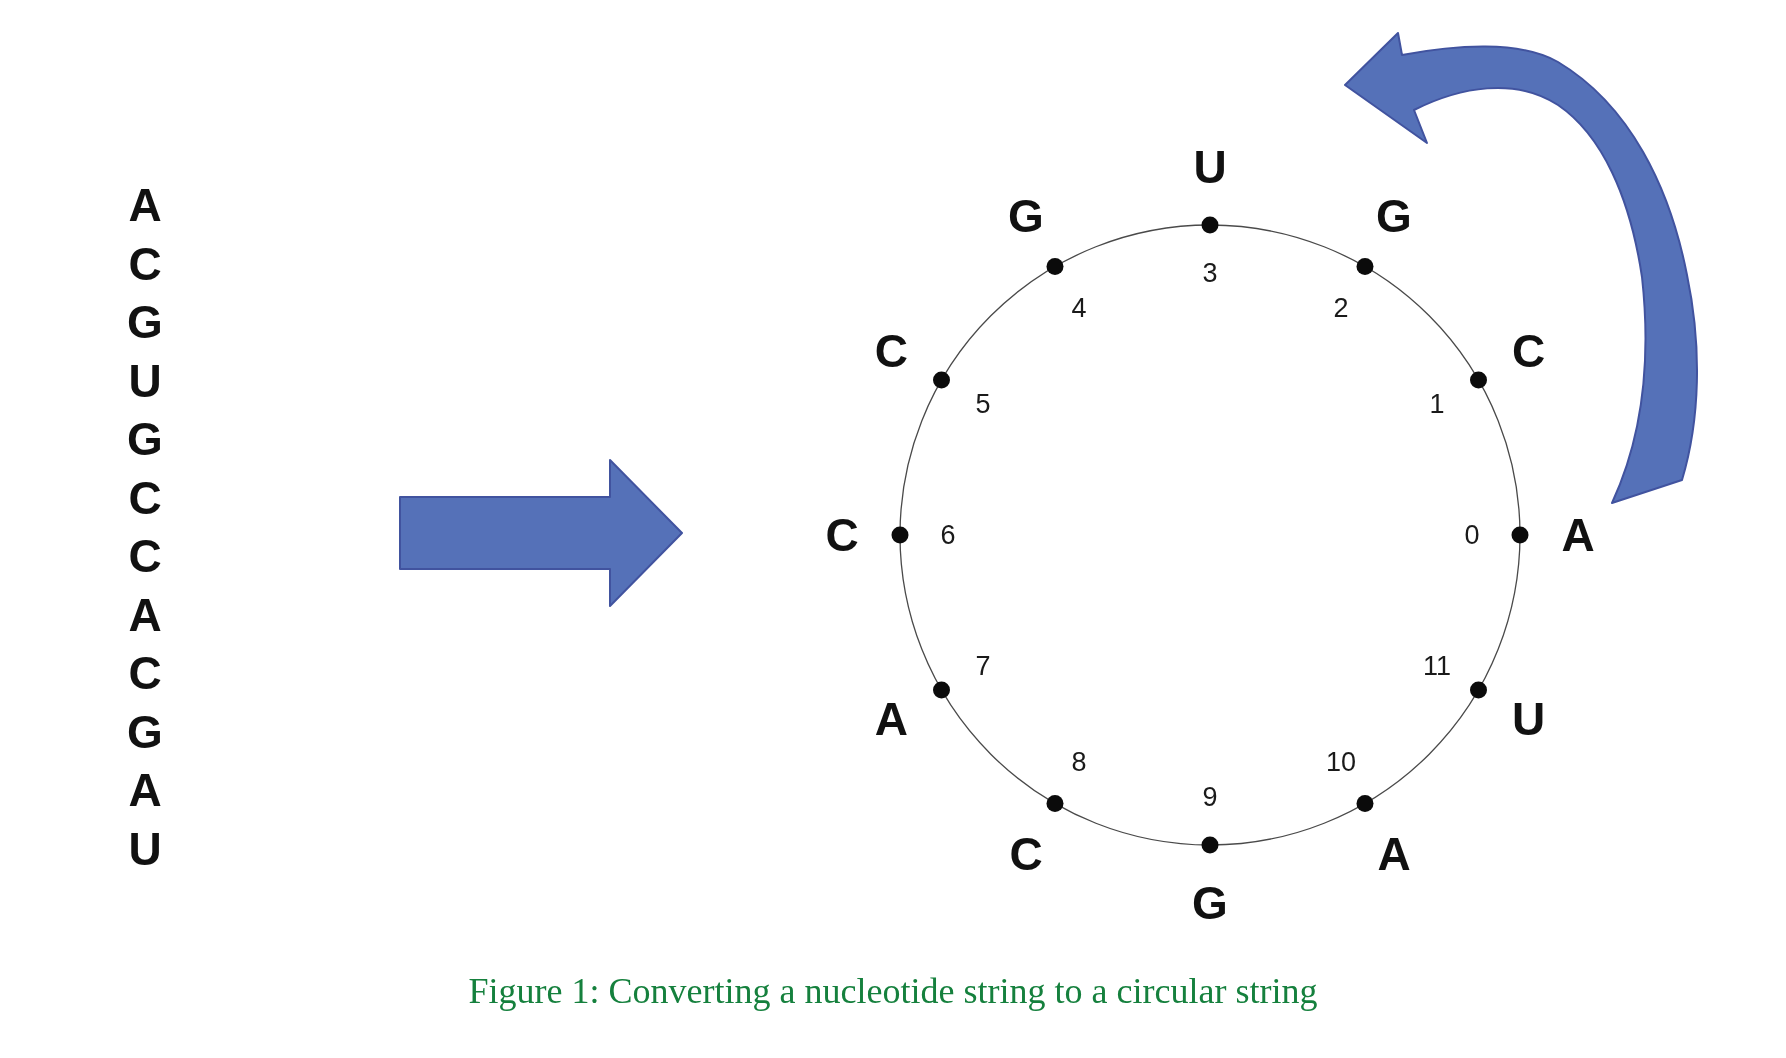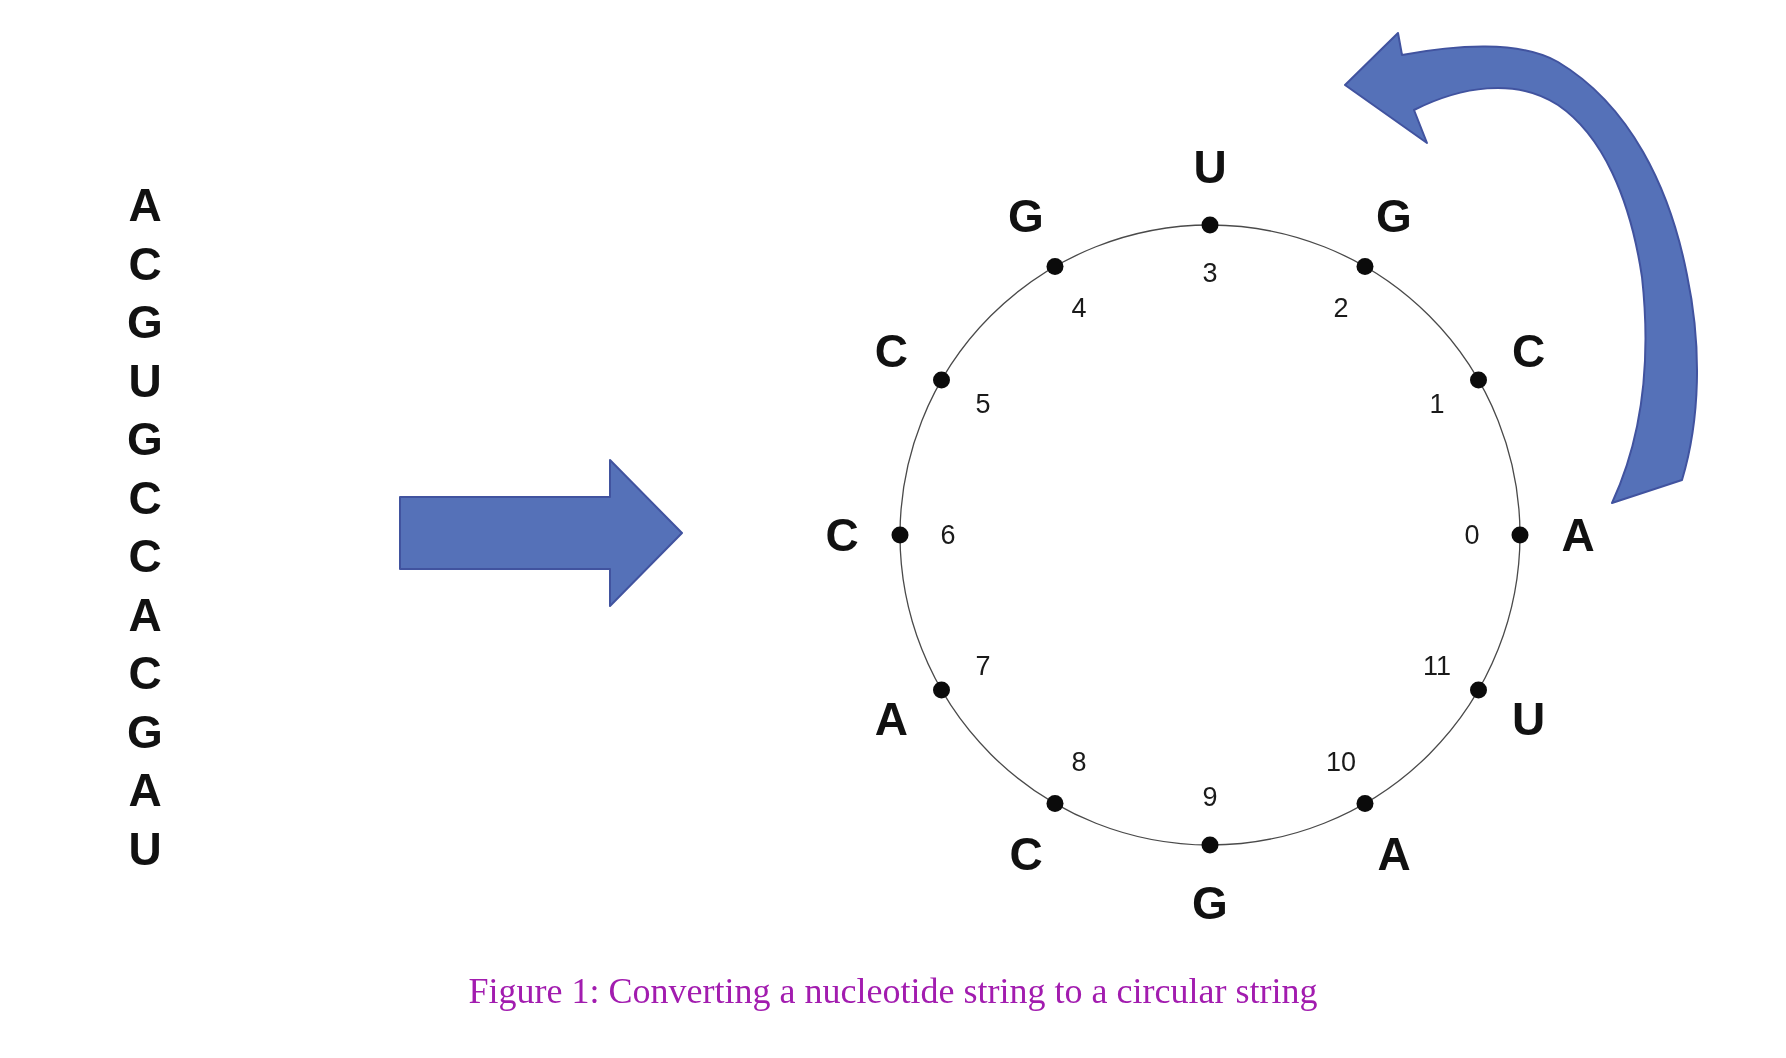--- a/index.html
+++ b/index.html
@@ -69,21 +69,21 @@
   }
   
   .figure-caption {
     position: absolute;
     left: 0;
     top: 970px;
     width: 1786px;
     text-align: center;
     font-family: "Liberation Serif", serif;
     font-size: 36px;
-    color: #a21caf;
+    color: #15803d;
   }
 </style>
 </head>
 <body>
 
 <div class="canvas">
 
   <div class="sequence-column">
       <span class="sequence-letter">A</span>
       <span class="sequence-letter">C</span>

